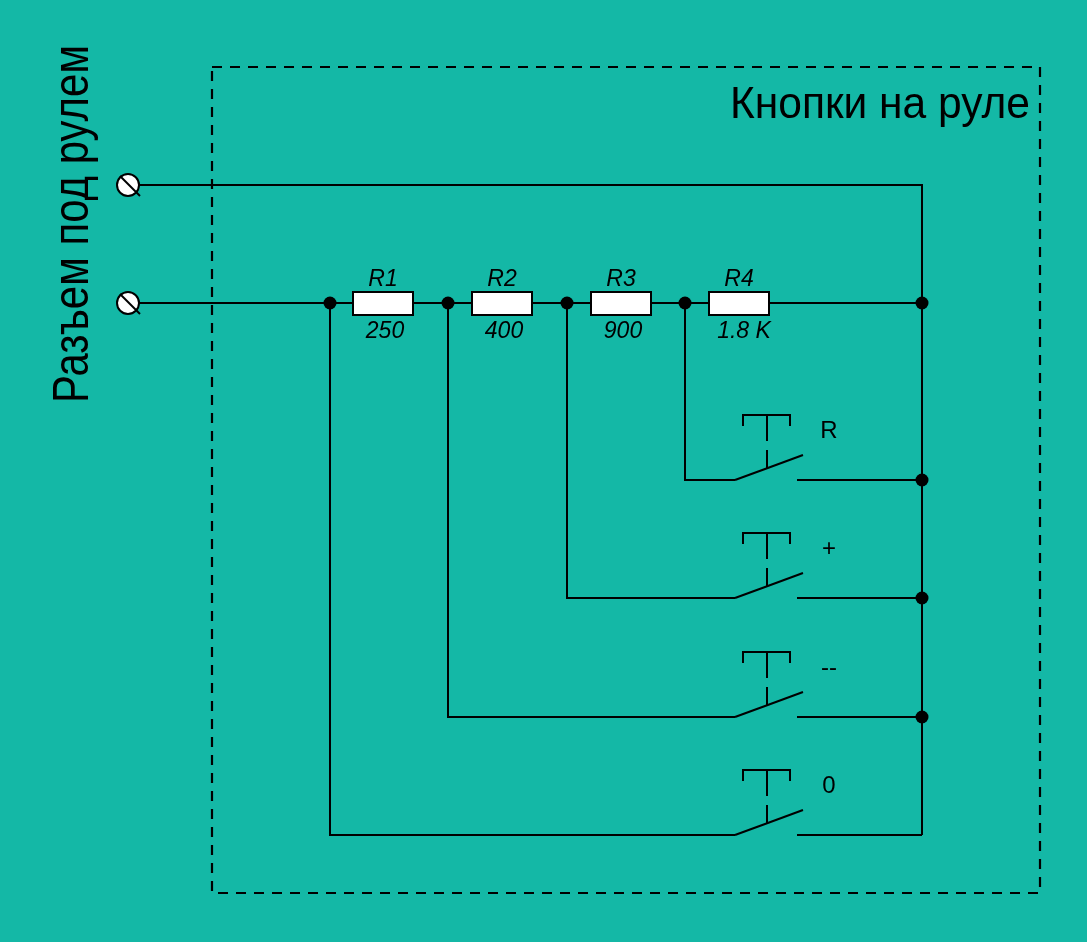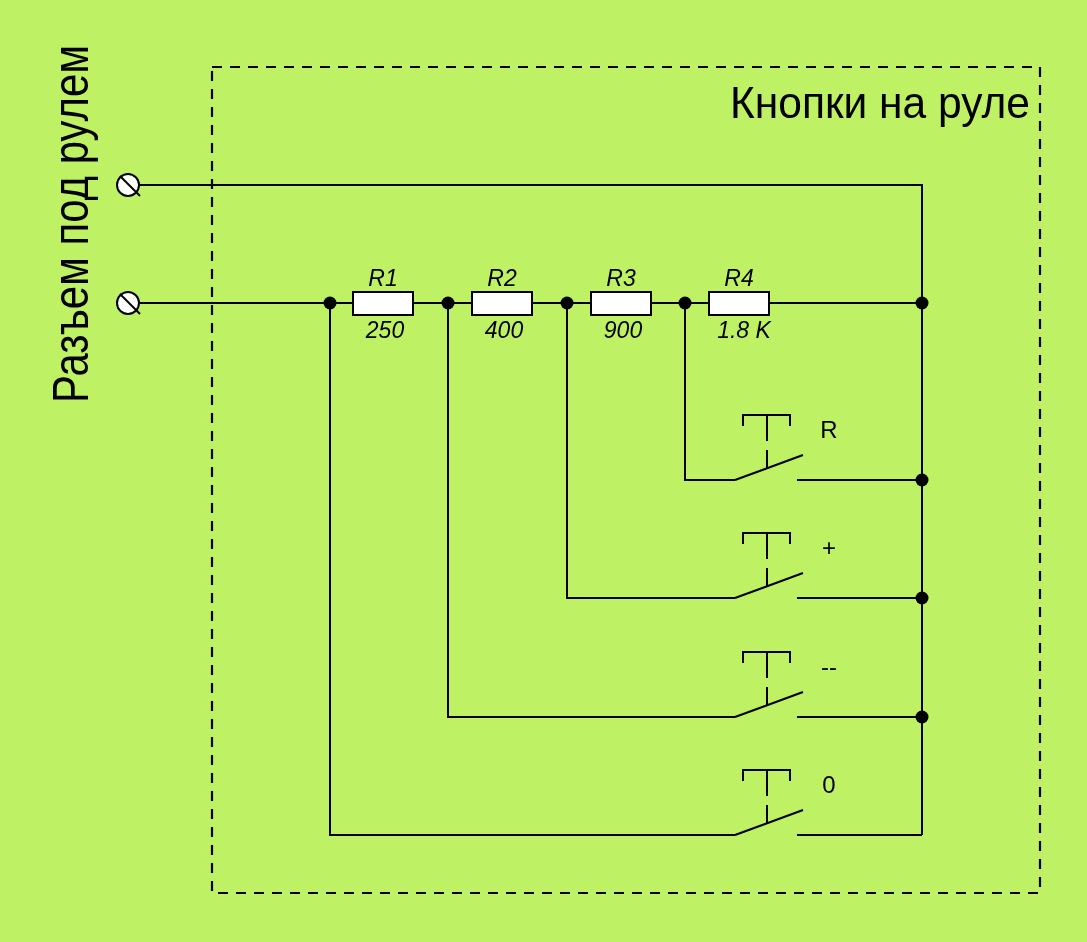--- a/index.html
+++ b/index.html
@@ -1,20 +1,20 @@
 <!DOCTYPE html>
 <html><head>
 <meta charset="utf-8">
 <style>
   html, body { margin: 0; padding: 0; background: #ffffff; }
   .stage {
     position: relative;
     width: 1087px;
     height: 942px;
-    background: #bef264;
+    background: #14b8a6;
     font-family: "Liberation Sans", sans-serif;
     overflow: hidden;
   }
   svg { display: block; }
   text { fill: #000000; }
   .t-vertical  { font-size: 50px; }
   .t-title     { font-size: 44px; }
   .t-res       { font-size: 23px; font-style: italic; }
   .t-btn       { font-size: 24px; }
   .wire        { stroke: #000000; stroke-width: 2; fill: none; }

